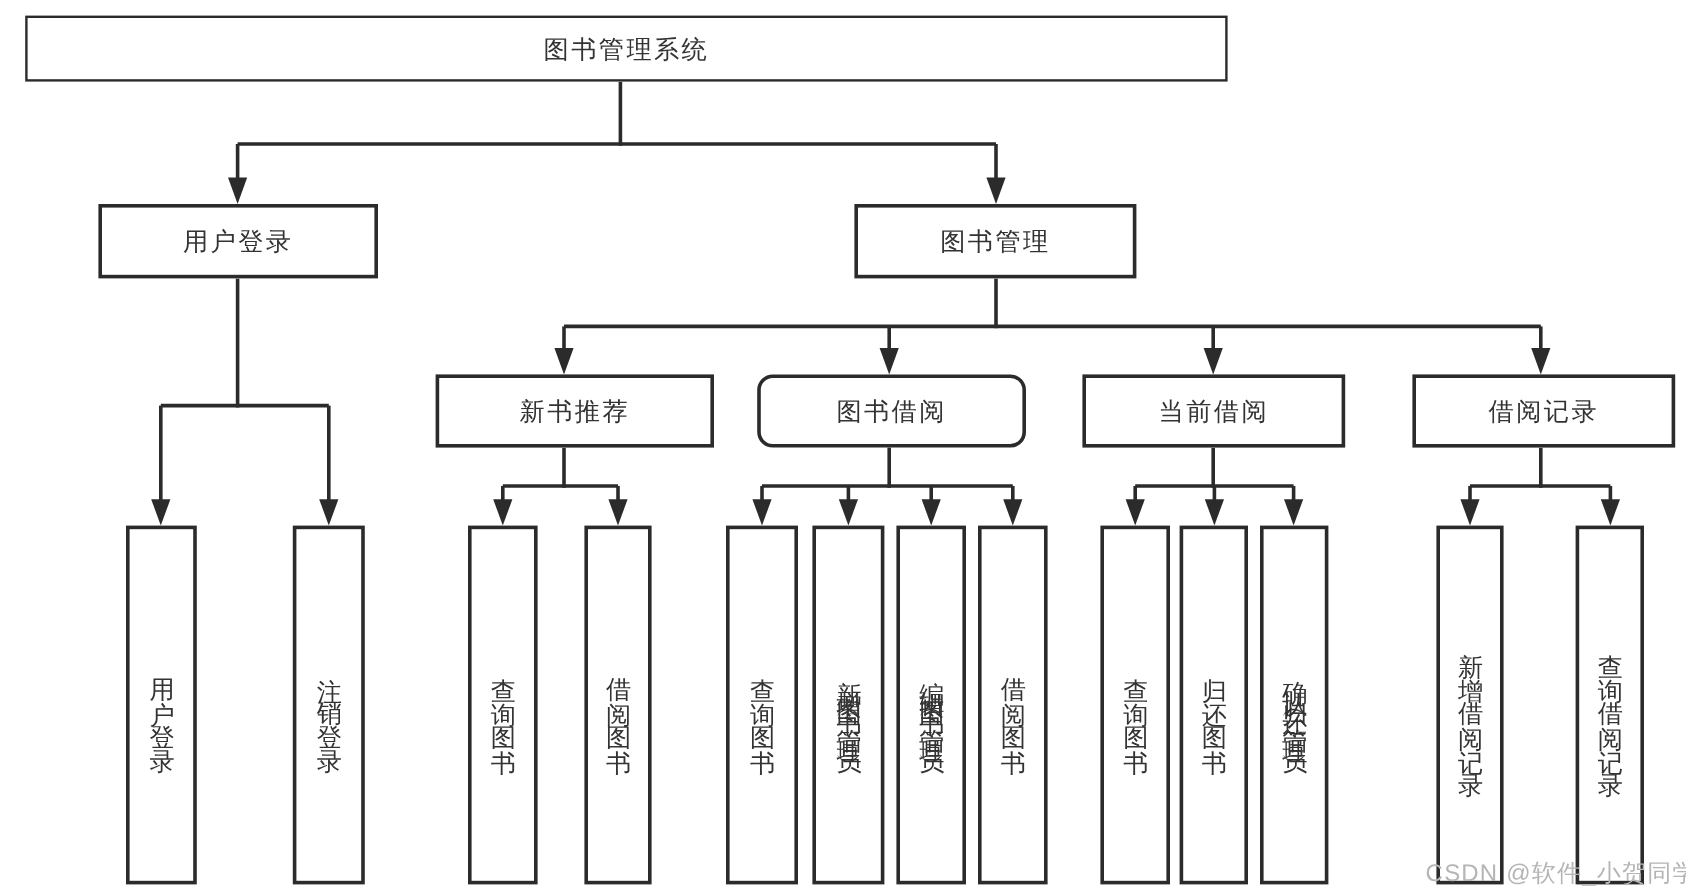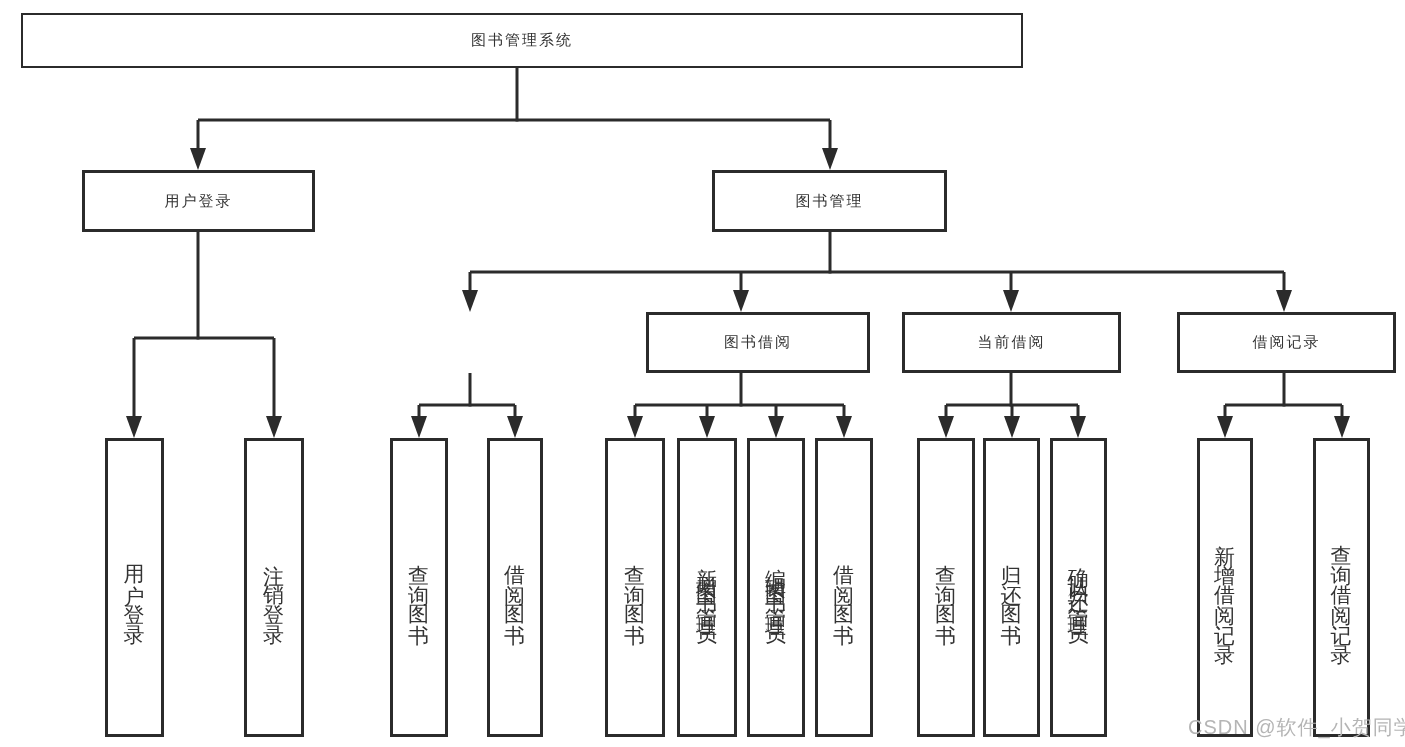--- a/index.html
+++ b/index.html
@@ -9,21 +9,21 @@
   }
   #connectors{position:absolute;left:0;top:0;}
   #connectors line{stroke:var(--line,#2b2b2b);stroke-width:3;}
   #connectors polygon{fill:var(--line,#2b2b2b);stroke:none;}
   .hbox{
     position:absolute;box-sizing:border-box;border:3px solid var(--line,#2b2b2b);
     background:#fff;display:flex;align-items:center;justify-content:center;
   }
   .hbox.root{border-width:2px;}
   .hlabel{
-    font-size:15px;color:var(--text,#333333);letter-spacing:2px;white-space:nowrap;
+    font-size:21px;color:var(--text,#333333);letter-spacing:2px;white-space:nowrap;
   }
   .vbox{
     position:absolute;box-sizing:border-box;border:3px solid var(--line,#2b2b2b);
     background:#fff;display:flex;align-items:center;justify-content:center;
   }
   .vlabel{
     writing-mode:vertical-rl;text-orientation:mixed;
     font-size:21px;color:var(--text,#333333);line-height:1;white-space:nowrap;
   }
   .watermark{
@@ -116,21 +116,24 @@
     <span class="hlabel">图书管理系统</span>
   </div>
 
   <div class="hbox" style="left:82px;top:170px;width:233px;height:62px;">
     <span class="hlabel">用户登录</span>
   </div>
   <div class="hbox" style="left:712px;top:170px;width:235px;height:62px;text-align:right;">
     <span class="hlabel">图书管理</span>
   </div>
 
-  <div class="hbox" style="left:646px;top:312px;width:224px;height:61px;">
+  <div class="hbox" style="left:363px;top:312px;width:232px;height:61px;">
+    <span class="hlabel">新书推荐</span>
+  </div>
+  <div class="hbox" style="left:631px;top:312px;width:224px;height:61px;border-radius:13px;">
     <span class="hlabel">图书借阅</span>
   </div>
   <div class="hbox" style="left:902px;top:312px;width:219px;height:61px;">
     <span class="hlabel">当前借阅</span>
   </div>
   <div class="hbox" style="left:1177px;top:312px;width:219px;height:61px;">
     <span class="hlabel">借阅记录</span>
   </div>
 
   <div class="vbox" style="left:105px;top:438px;width:59px;height:299px;">

